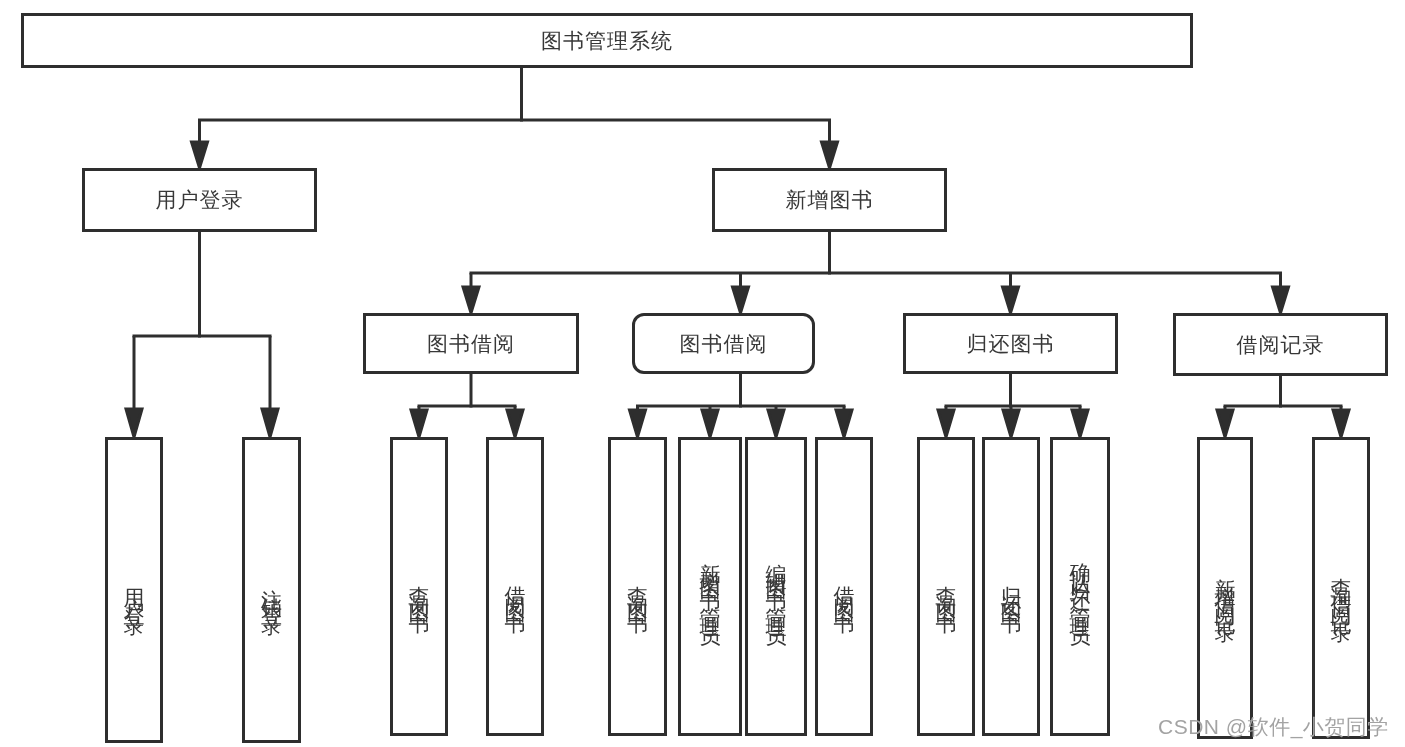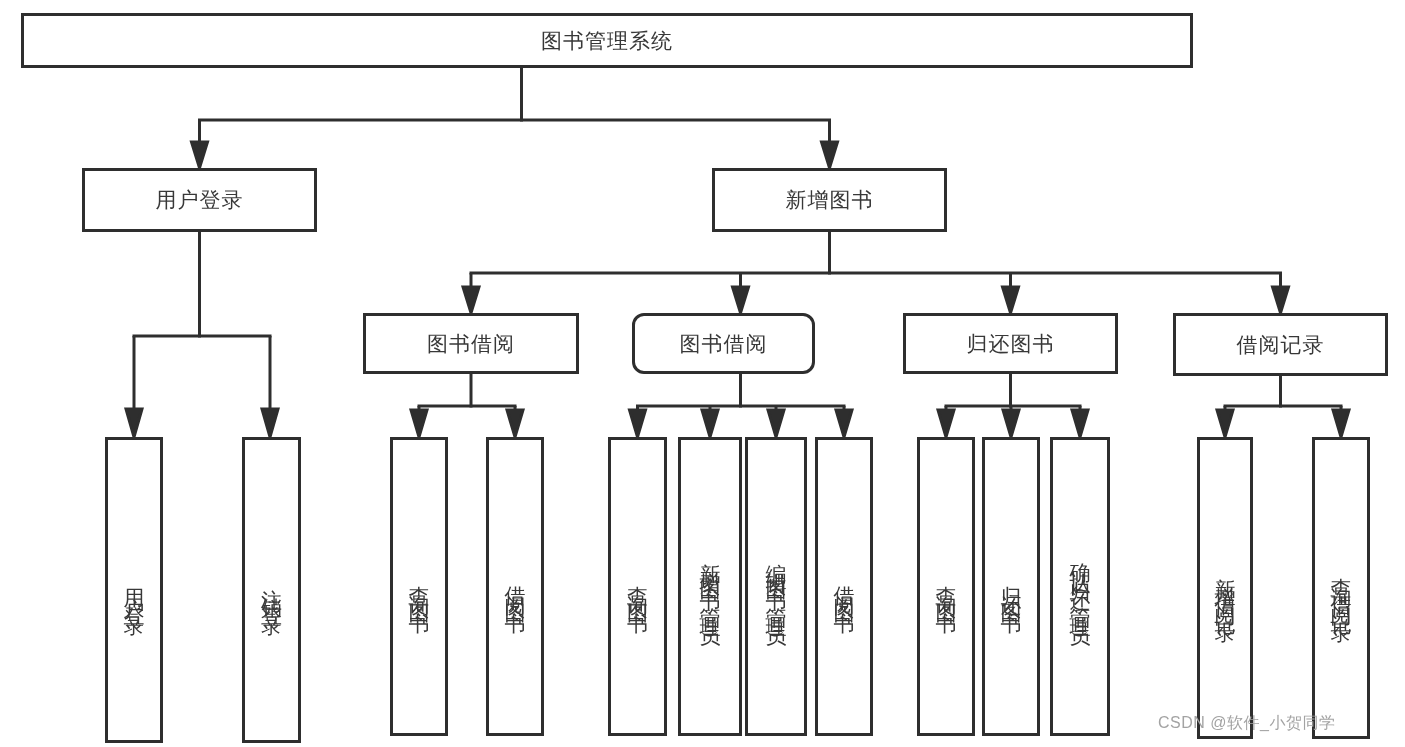--- a/index.html
+++ b/index.html
@@ -30,21 +30,21 @@
     text-orientation:mixed;
     letter-spacing:9px;
     line-height:1.15;
     white-space:normal;
   }
   #watermark {
     position:absolute;
     left:1158px; top:713px;
     z-index:5;
     color:#a3a3a3;
-    font-size:16px;
+    font-size:21px;
     letter-spacing:0.5px;
     white-space:nowrap;
   }
 </style>
 </head>
 <body>
 
 <div id="canvas">
 
   <svg id="wires" width="1405" height="747" viewBox="0 0 1405 747">

